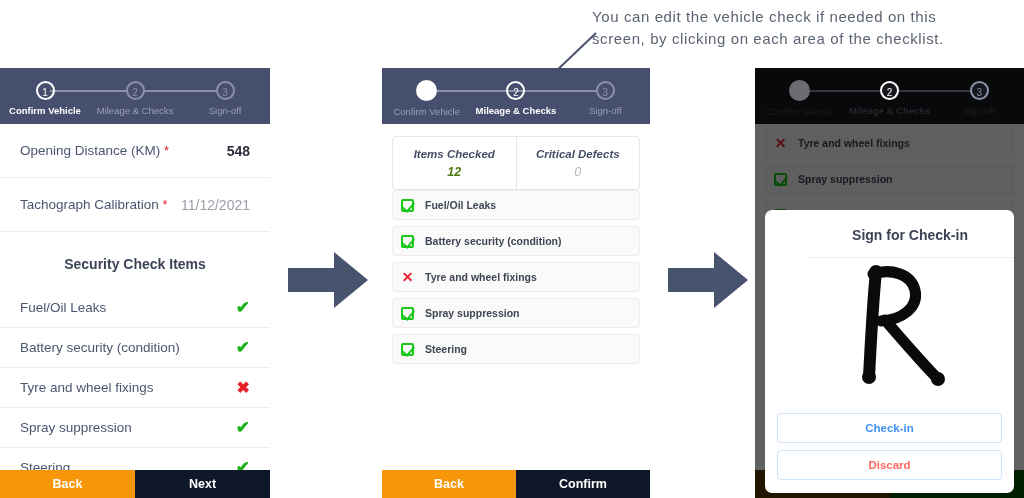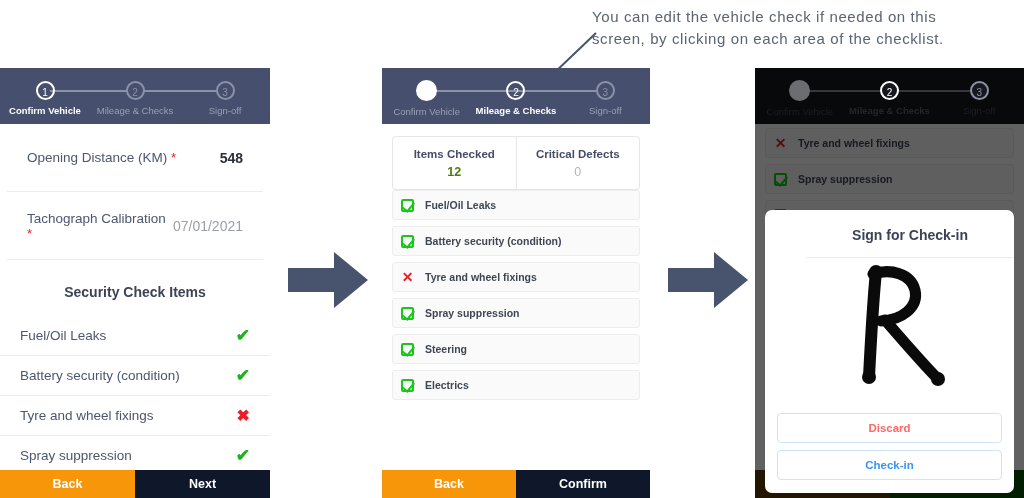--- a/index.html
+++ b/index.html
@@ -62,23 +62,23 @@
   .step-label{
     margin-top:5px;font-size:9.5px;color:#9aa0b2;white-space:nowrap;
   }
   .step-label.active{color:#ffffff;font-weight:bold;}
   #panel3 .step-label{color:#4a4d55;}
   #panel3 .step-label.active{color:#5e636e;}
 
   
   .field-row{
     display:flex;justify-content:space-between;align-items:center;
-    padding:7px 20px;height:53px;
+    padding:0 20px;height:53px;
     border-bottom:1px solid #ececec;
-    margin:0 7px;
+    margin:0 0px;
   }
   .field-label{font-size:13.5px;color:#4c5670;}
   .req{color:#e8202a;font-size:13px;}
   .field-value{font-size:14px;color:#2b2f3a;font-weight:bold;}
   .field-value.muted{color:#9b9fa8;font-weight:normal;}
   .section-title{
     text-align:center;font-size:14px;font-weight:bold;color:#3b4356;
     padding:24px 0 16px 0;
   }
   .check-row{
@@ -97,21 +97,21 @@
   .btn-back{flex:1;background:#f79608;color:#ffffff;font-size:12.5px;font-weight:bold;
     display:flex;align-items:center;justify-content:center;}
   .btn-next{flex:1;background:#0f172a;color:#ffffff;font-size:12.5px;font-weight:bold;
     display:flex;align-items:center;justify-content:center;}
   #panel3 .btn-back{background:#5a3803;color:#6b5024;}
   #panel3 .btn-next{background:#044f04;color:#1d6a1d;}
 
   
   .summary-card{
     margin:12px 10px 0 10px;border:1px solid #e6e6e6;border-radius:4px;
-    display:flex;height:52px;background:#fff;
+    display:flex;height:52px;background:#fff;font-style:italic;
   }
   .summary-cell{flex:1;display:flex;flex-direction:column;align-items:center;justify-content:center;}
   .summary-cell + .summary-cell{border-left:1px solid #e6e6e6;}
   .summary-label{font-size:11.5px;font-weight:bold;color:#434d66;}
   .summary-value{font-size:12.5px;font-weight:bold;color:#4d7c0f;margin-top:5px;}
   .summary-value.zero{color:#b0b4bd;font-weight:normal;}
   .item-row{
     margin:0 10px 6px 10px;height:30px;background:#fafafa;border:1px solid #ededed;
     border-radius:3px;display:flex;align-items:center;padding-left:8px;box-sizing:border-box;
   }
@@ -194,21 +194,21 @@
         <span>Opening Distance (KM)</span>
         <span class="req">*</span>
       </div>
       <div class="field-value">548</div>
     </div>
     <div class="field-row">
       <div class="field-label">
         <span>Tachograph Calibration</span>
         <span class="req">*</span>
       </div>
-      <div class="field-value muted">07/01/2021</div>
+      <div class="field-value muted">11/12/2021</div>
     </div>
 
     <div class="section-title">Security Check Items</div>
 
     <div class="check-row">
       <span class="check-name">Fuel/Oil Leaks</span>
       <span class="mark-ok">✔</span>
     </div>
     <div class="check-row">
       <span class="check-name">Battery security (condition)</span>
@@ -279,24 +279,20 @@
       <span class="xmark">✕</span>
       <span class="item-name">Tyre and wheel fixings</span>
     </div>
     <div class="item-row">
       <span class="cbox"></span>
       <span class="item-name">Spray suppression</span>
     </div>
     <div class="item-row">
       <span class="cbox"></span>
       <span class="item-name">Steering</span>
-    </div>
-    <div class="item-row">
-      <span class="cbox"></span>
-      <span class="item-name">Electrics</span>
     </div>
 
     <div class="bottombar">
       <div class="btn-back">Back</div>
       <div class="btn-next">Confirm</div>
     </div>
   </div>
 
   <svg class="arrow" style="left:668px;top:252px;" width="80" height="56" viewBox="0 0 80 56">
     <polygon points="0,16 46,16 46,0 80,28 46,56 46,40 0,40" fill="#48536e"></polygon>
@@ -350,18 +346,18 @@
           <g fill="none" stroke="#0a0a0a" stroke-linecap="round" stroke-linejoin="round">
             <path d="M111,14 C108,42 106,80 104,119" stroke-width="12"></path>
             <path d="M108,16 C126,10 146,16 150,32 C154,50 136,62 116,63" stroke-width="11"></path>
             <path d="M120,62 C140,85 158,106 172,120" stroke-width="11"></path>
           </g>
           <circle cx="111" cy="14" r="7" fill="#0a0a0a"></circle>
           <circle cx="104" cy="119" r="7" fill="#0a0a0a"></circle>
           <circle cx="173" cy="121" r="7" fill="#0a0a0a"></circle>
         </svg>
       </div>
+      <div class="modal-btn checkin">Check-in</div>
       <div class="modal-btn discard">Discard</div>
-      <div class="modal-btn checkin">Check-in</div>
     </div>
   </div>
 
 </div>
 
 </body></html>

